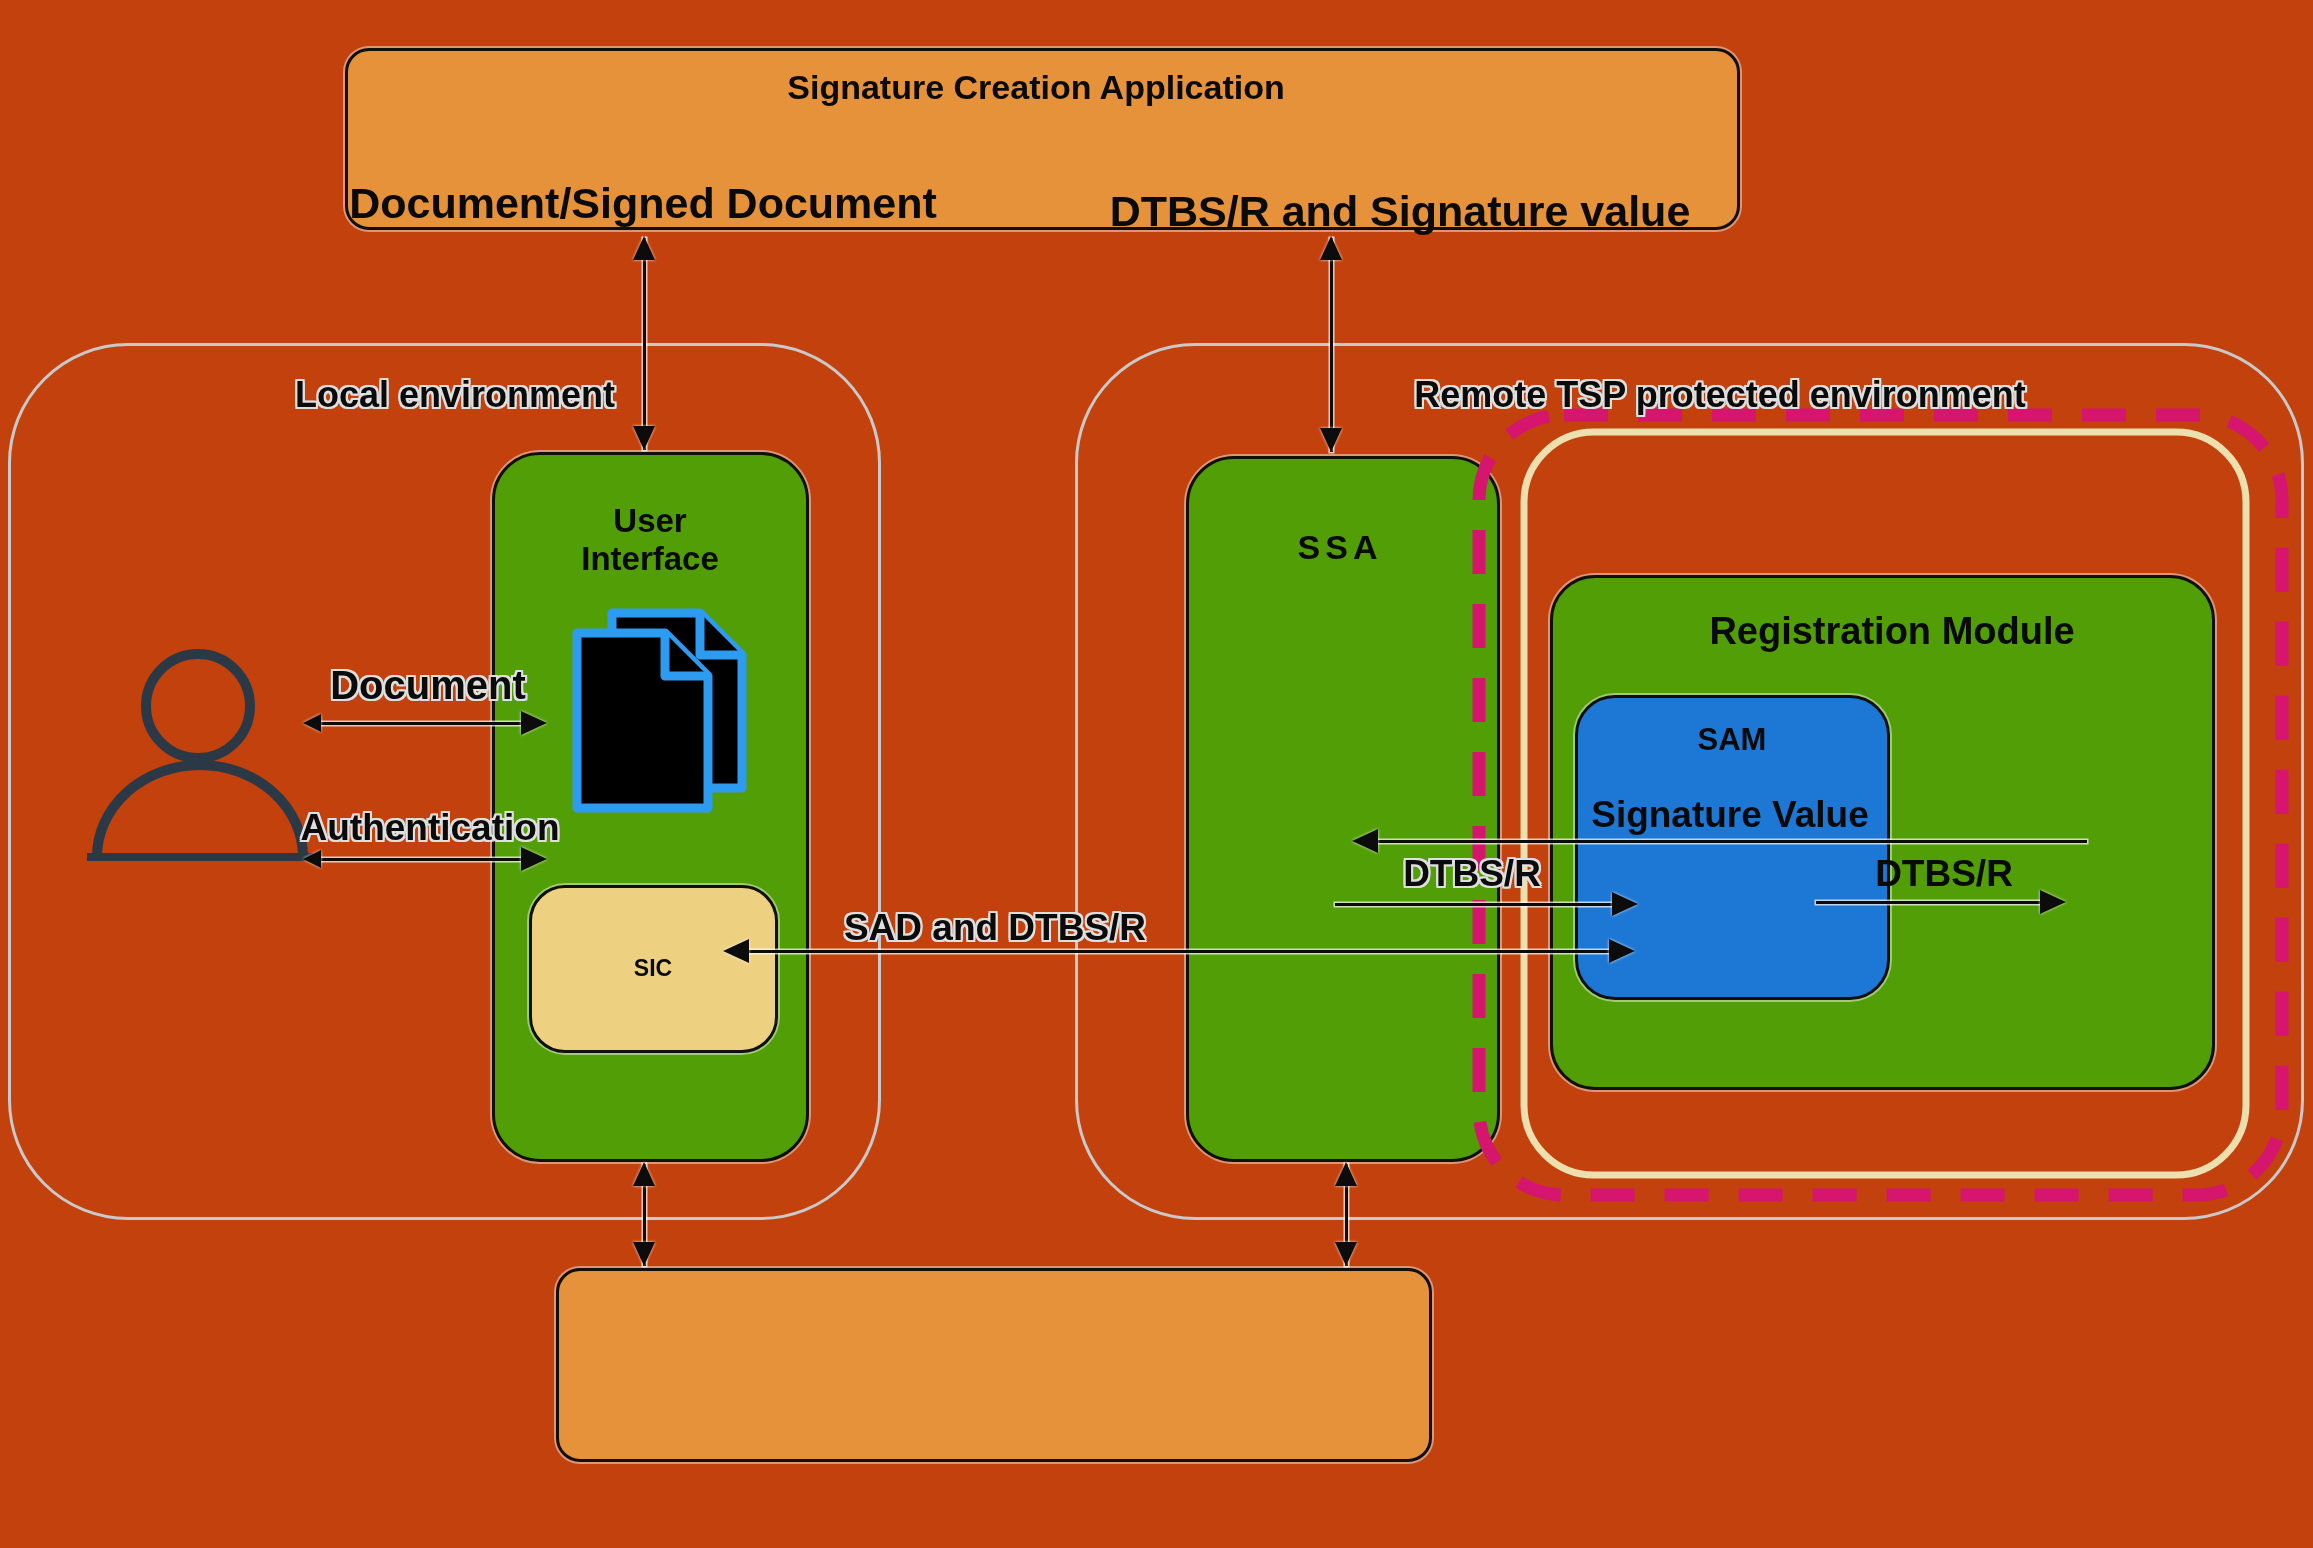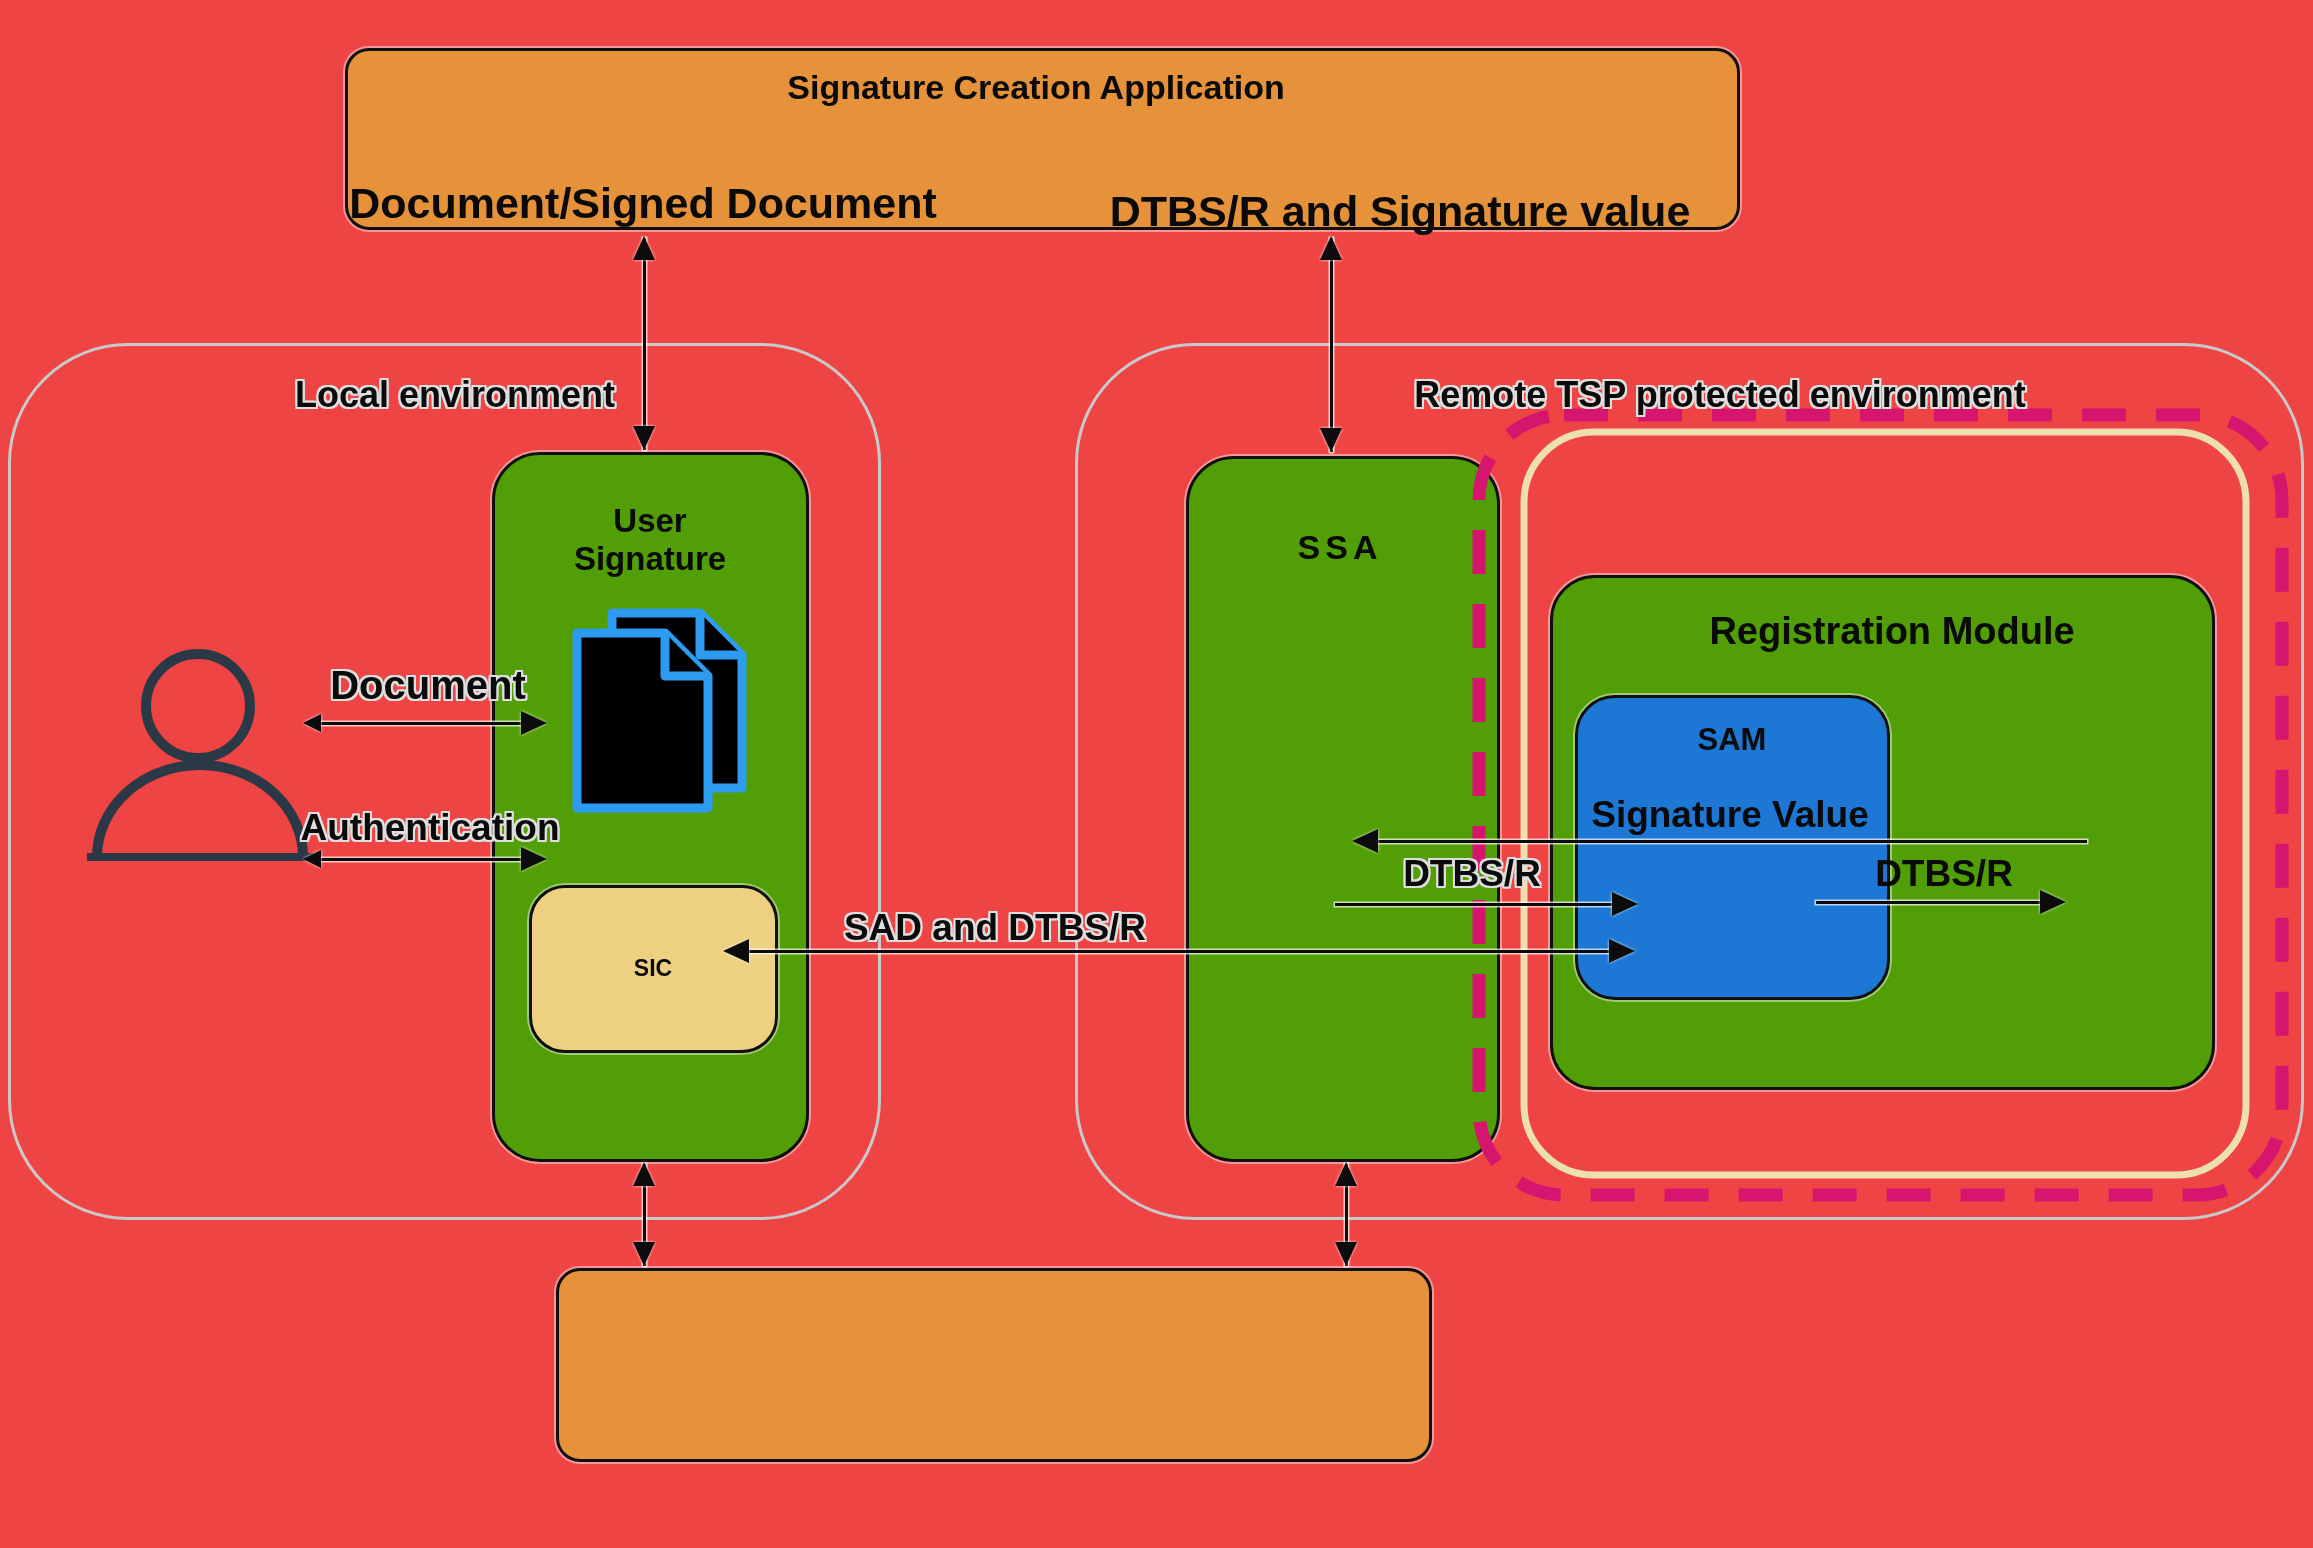--- a/index.html
+++ b/index.html
@@ -1,17 +1,17 @@
 <!DOCTYPE html>
 <html style="--orange: #e5923a; --green: #529e06; --yellow: #eed180; --blue: #1d77d4; --magenta: #d6156f; --tan: #eedfae; --env_border: #c9c9c9; --line: #0c0c0c; --icon_blue: #2d9bf0; --person: #2b3947;"><head>
 <meta charset="utf-8">
 <style>
   html,body{margin:0;padding:0;background:#000;}
   #canvas{
-    position:relative;width:2313px;height:1548px;background:#ef4444;overflow:hidden;
+    position:relative;width:2313px;height:1548px;background:#c2410c;overflow:hidden;
     font-family:"Liberation Sans",sans-serif;font-weight:bold;
   }
   
   .env{
     position:absolute;box-sizing:border-box;background:transparent;
     border:3px solid var(--env_border);border-radius:120px;
   }
   
   .box{
     position:absolute;box-sizing:border-box;
@@ -142,21 +142,21 @@
 
   <div class="lbl" style="left:1036px;top:88px;font-size:34px;">Signature Creation Application</div>
   <div class="lbl" style="left:643px;top:204px;font-size:43px;">Document/Signed Document</div>
   <div class="lbl" style="left:1400px;top:188px;font-size:43px;margin-top:24px;">DTBS/R and Signature value</div>
 
   <div class="lbl halo" style="left:455px;top:395px;font-size:36px;">Local environment</div>
   <div class="lbl halo" style="left:1700px;top:395px;font-size:36px;margin-left:20px;">Remote TSP protected environment</div>
 
   <div class="lbl" style="left:650px;top:540px;font-size:33px;">
     <div>User</div>
-    <div>Signature</div>
+    <div>Interface</div>
   </div>
 
   <div class="lbl" style="left:653px;top:968px;font-size:23px;">SIC</div>
 
   <div class="lbl halo" style="left:428px;top:685px;font-size:40px;">Document</div>
   <div class="lbl halo" style="left:430px;top:828px;font-size:37px;">Authentication</div>
   <div class="lbl halo" style="left:995px;top:928px;font-size:37px;">SAD and DTBS/R</div>
 
   <div class="lbl" style="left:1340px;top:548px;font-size:34px;letter-spacing:5px;">SSA</div>
   <div class="lbl" style="left:1892px;top:632px;font-size:38px;">Registration Module</div>

